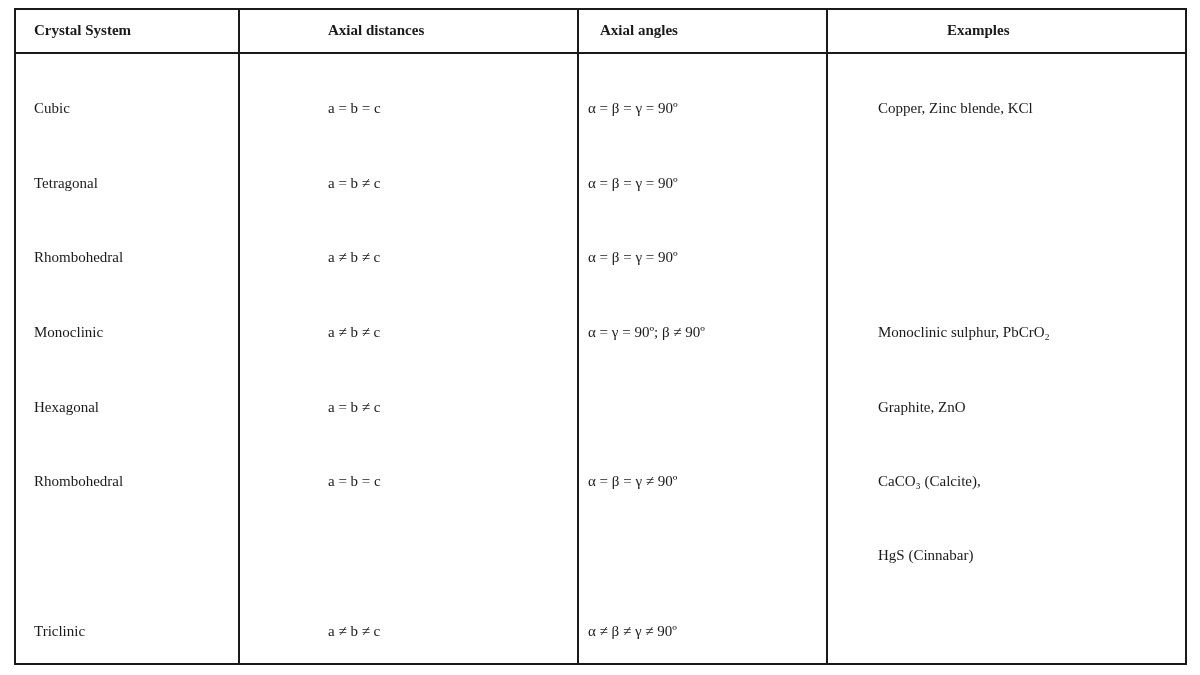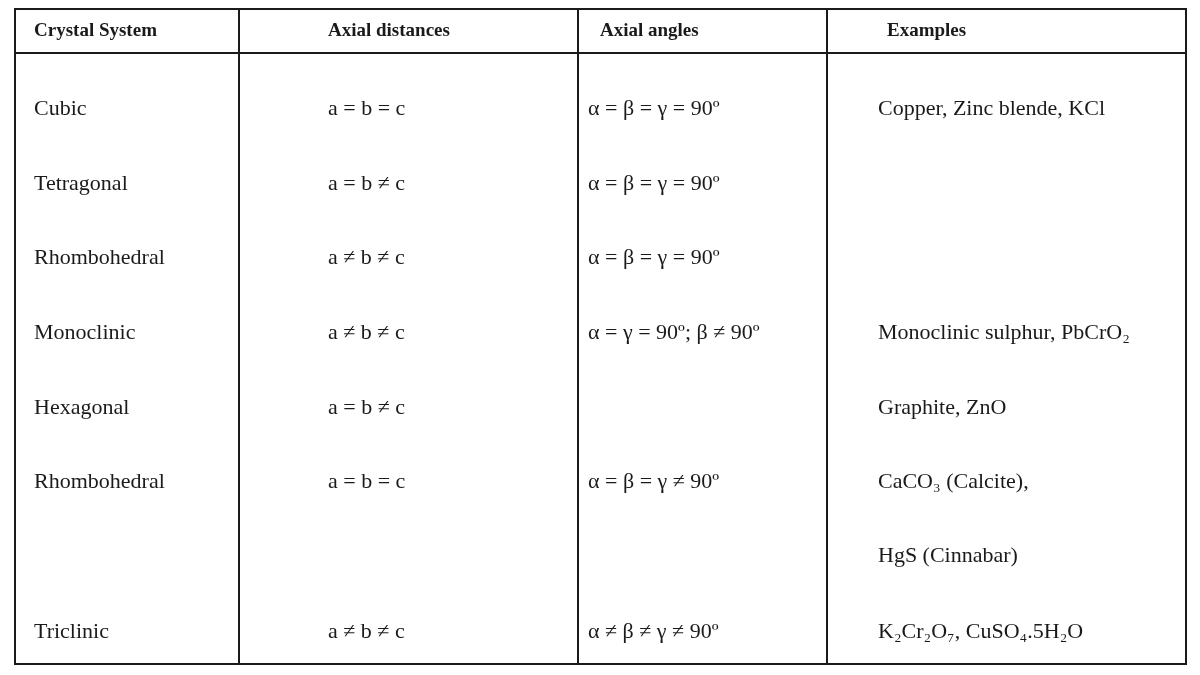--- a/index.html
+++ b/index.html
@@ -2,36 +2,36 @@
 <html><head>
 <meta charset="utf-8">
 <style>
   html, body { margin:0; padding:0; background:#fff; }
   body { width:1200px; height:675px; position:relative; overflow:hidden;
          font-family:"Liberation Serif", "DejaVu Serif", serif; color:#1a1a1a; }
   .table { position:absolute; left:14px; top:8px; width:1173px; height:657px;
            border:2.5px solid #1a1a1a; box-sizing:border-box; }
   .vline { position:absolute; top:0; bottom:0; width:1.5px; background:#1a1a1a; }
   .hline { position:absolute; left:0; right:0; height:1.5px; background:#1a1a1a; top:42px; }
-  .cell { position:absolute; font-size:22px; white-space:nowrap; line-height:22px; }
-  .hdr { font-weight:bold; font-size:19px; top:9px; }
+  .cell { position:absolute; font-size:15px; white-space:nowrap; line-height:22px; }
+  .hdr { font-weight:bold; font-size:15px; top:9px; }
 </style>
 </head>
 <body>
 
 <div class="table">
   <div class="vline" style="left:222px"></div>
   <div class="vline" style="left:561px"></div>
   <div class="vline" style="left:810px"></div>
   <div class="hline"></div>
 
   <div class="cell hdr" style="left:18px">Crystal System</div>
   <div class="cell hdr" style="left:312px">Axial distances</div>
   <div class="cell hdr" style="left:584px">Axial angles</div>
-  <div class="cell hdr" style="left:871px">Examples</div>
+  <div class="cell hdr" style="left:931px">Examples</div>
 
   <div class="cell" style="left:18px;top:87px">Cubic</div>
   <div class="cell" style="left:312px;top:87px">a = b = c</div>
   <div class="cell" style="left:572px;top:87px">α = β = γ = 90º</div>
   <div class="cell" style="left:862px;top:87px">Copper, Zinc blende, KCl</div>
 
   <div class="cell" style="left:18px;top:162px">Tetragonal</div>
   <div class="cell" style="left:312px;top:162px">a = b ≠ c</div>
   <div class="cell" style="left:572px;top:162px">α = β = γ = 90º</div>
 
@@ -50,14 +50,13 @@
 
   <div class="cell" style="left:18px;top:460px">Rhombohedral</div>
   <div class="cell" style="left:312px;top:460px">a = b = c</div>
   <div class="cell" style="left:572px;top:460px">α = β = γ ≠ 90º</div>
   <div class="cell" style="left:862px;top:460px">CaCO₃ (Calcite),</div>
   <div class="cell" style="left:862px;top:534px">HgS (Cinnabar)</div>
 
   <div class="cell" style="left:18px;top:610px">Triclinic</div>
   <div class="cell" style="left:312px;top:610px">a ≠ b ≠ c</div>
   <div class="cell" style="left:572px;top:610px">α ≠  β ≠ γ ≠ 90º</div>
-  <div class="cell" style="left:862px;top:610px">K₂Cr₂O₇, CuSO₄.5H₂O</div>
 </div>
 
 </body></html>

